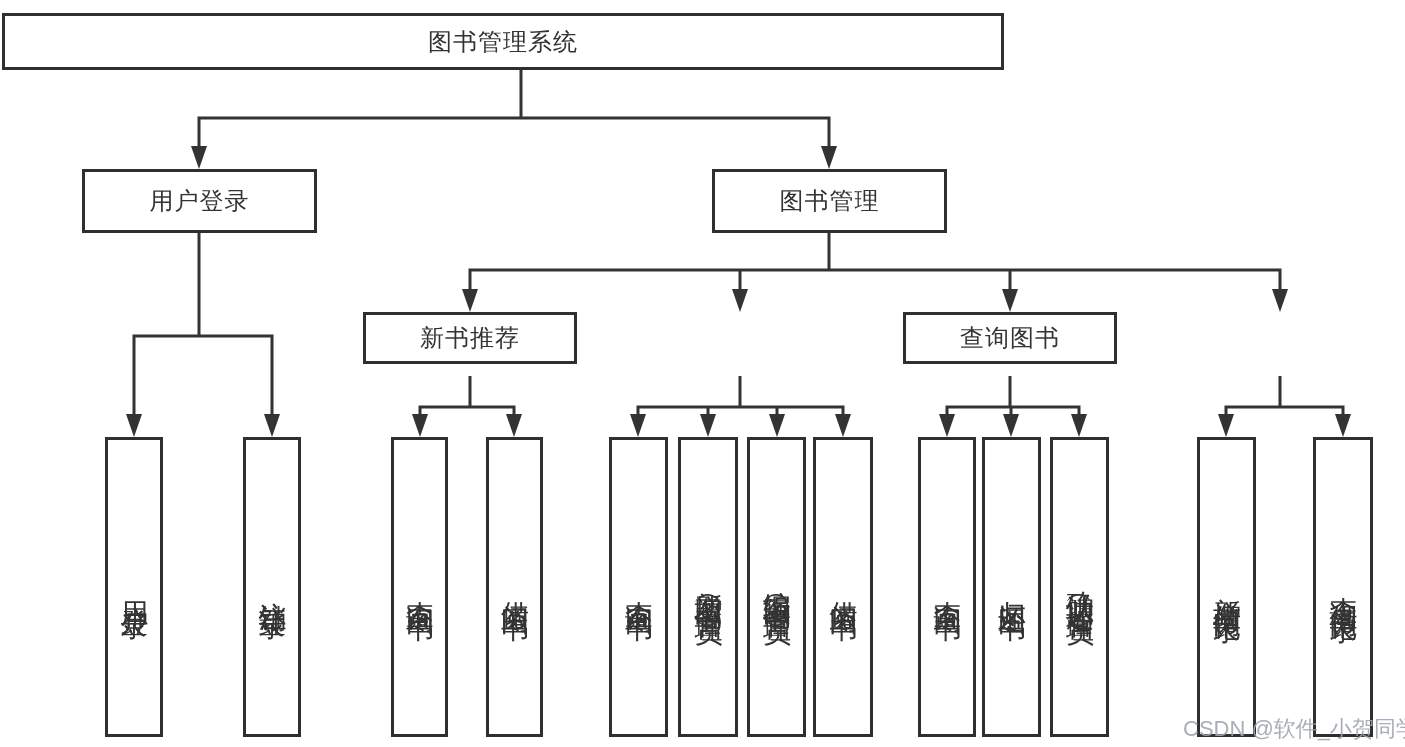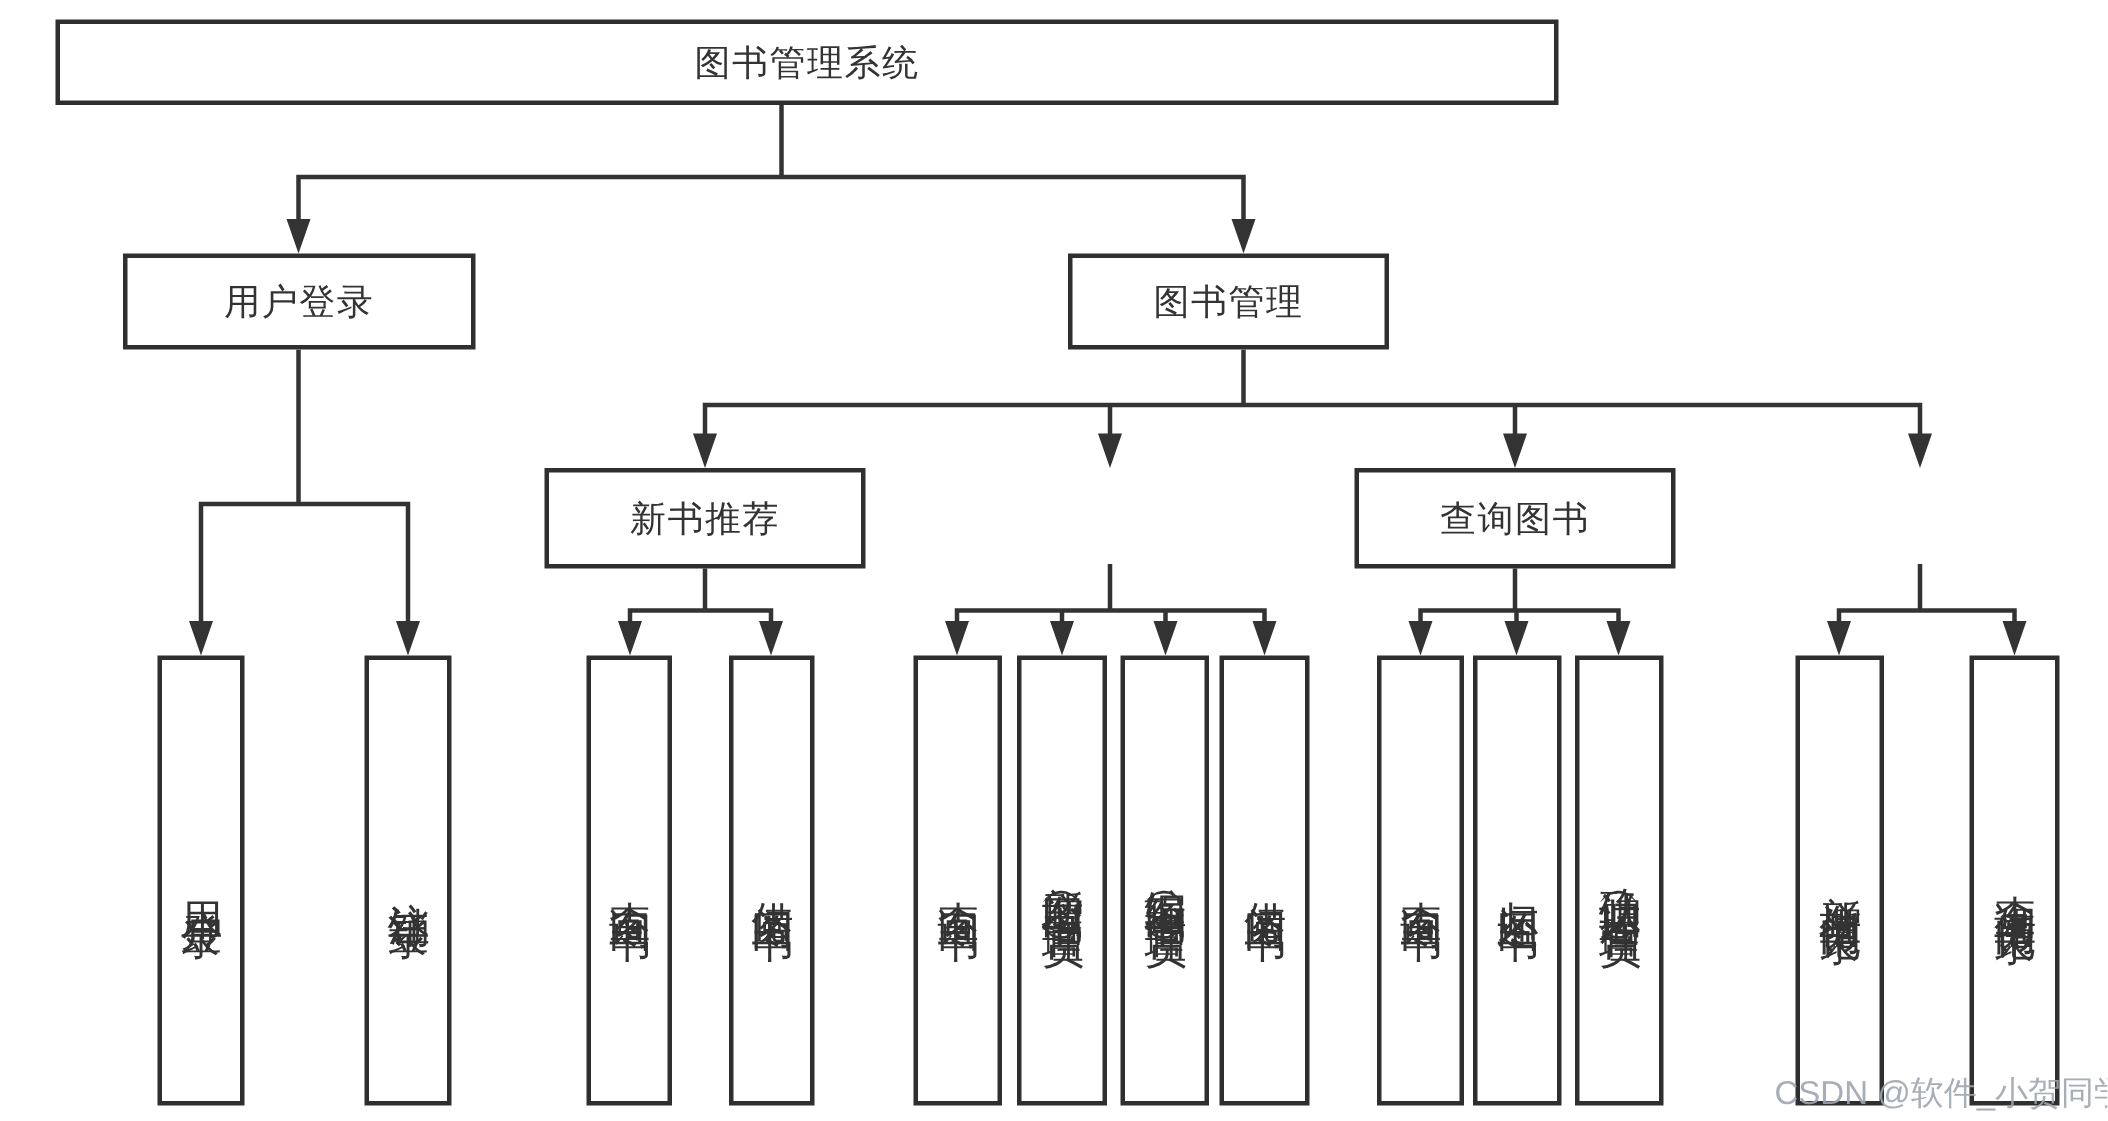--- a/index.html
+++ b/index.html
@@ -30,24 +30,24 @@
     display: flex;
     align-items: center;
     justify-content: center;
     color: #333333;
   }
   .h-label {
     font-size: 24px;
     letter-spacing: 1px;
     white-space: nowrap;
   }
-  .root  { left: 37px;  top: 13px;  width: 1002px; height: 57px; }
+  .root  { left: 2px;  top: 13px;  width: 1002px; height: 57px; }
   .n-user-login { left: 82px;  top: 169px; width: 235px; height: 64px; }
-  .n-book-mgmt  { left: 712px; top: 169px; width: 214px; height: 64px; }
-  .l3 { top: 312px; height: 67px; width: 214px; }
+  .n-book-mgmt  { left: 712px; top: 169px; width: 235px; height: 64px; }
+  .l3 { top: 312px; height: 52px; width: 214px; }
   .n-new-book   { left: 363px; }
   .n-borrowing  { left: 633px; }
   .n-current    { left: 903px; }
   .n-records    { left: 1173px; }
   .leaf { top: 437px; height: 300px; }
   .leaf > span {
     writing-mode: vertical-lr;
     text-orientation: mixed;
     font-size: 28px;
     line-height: 1;

